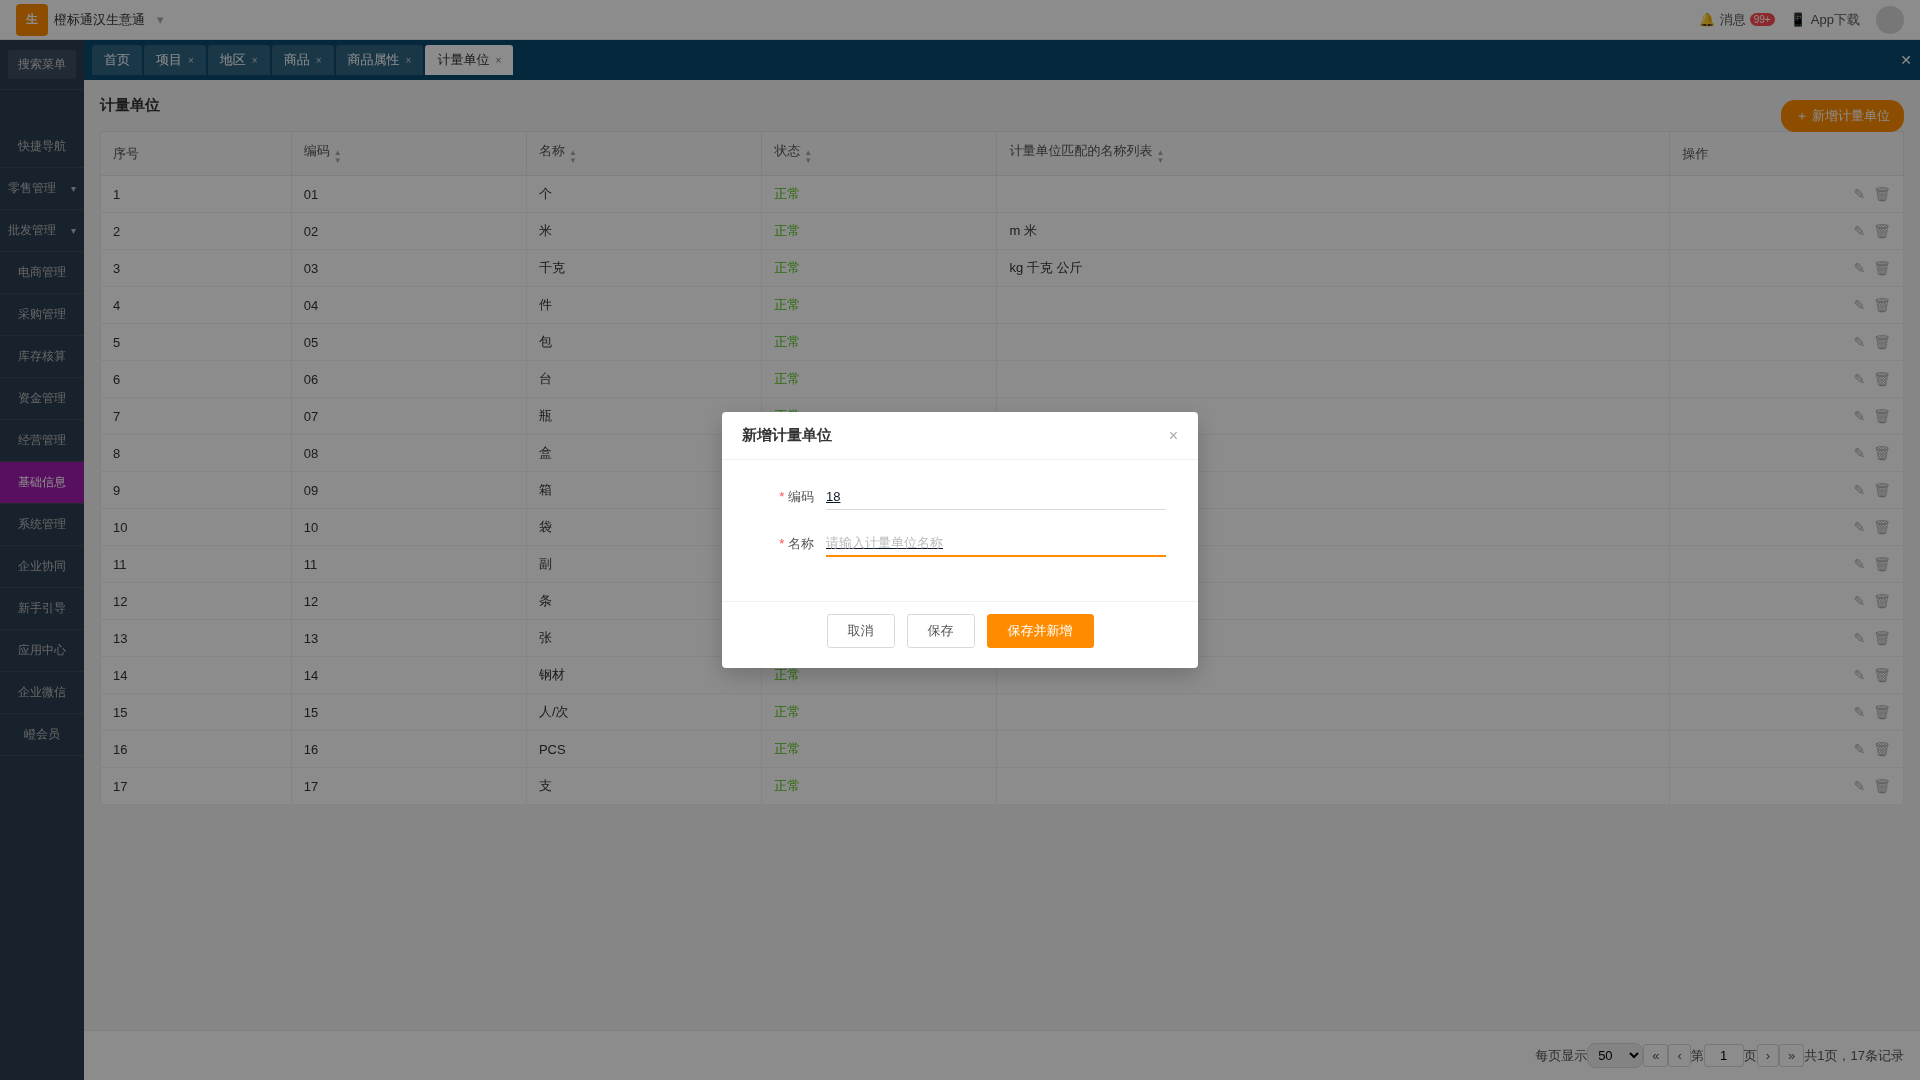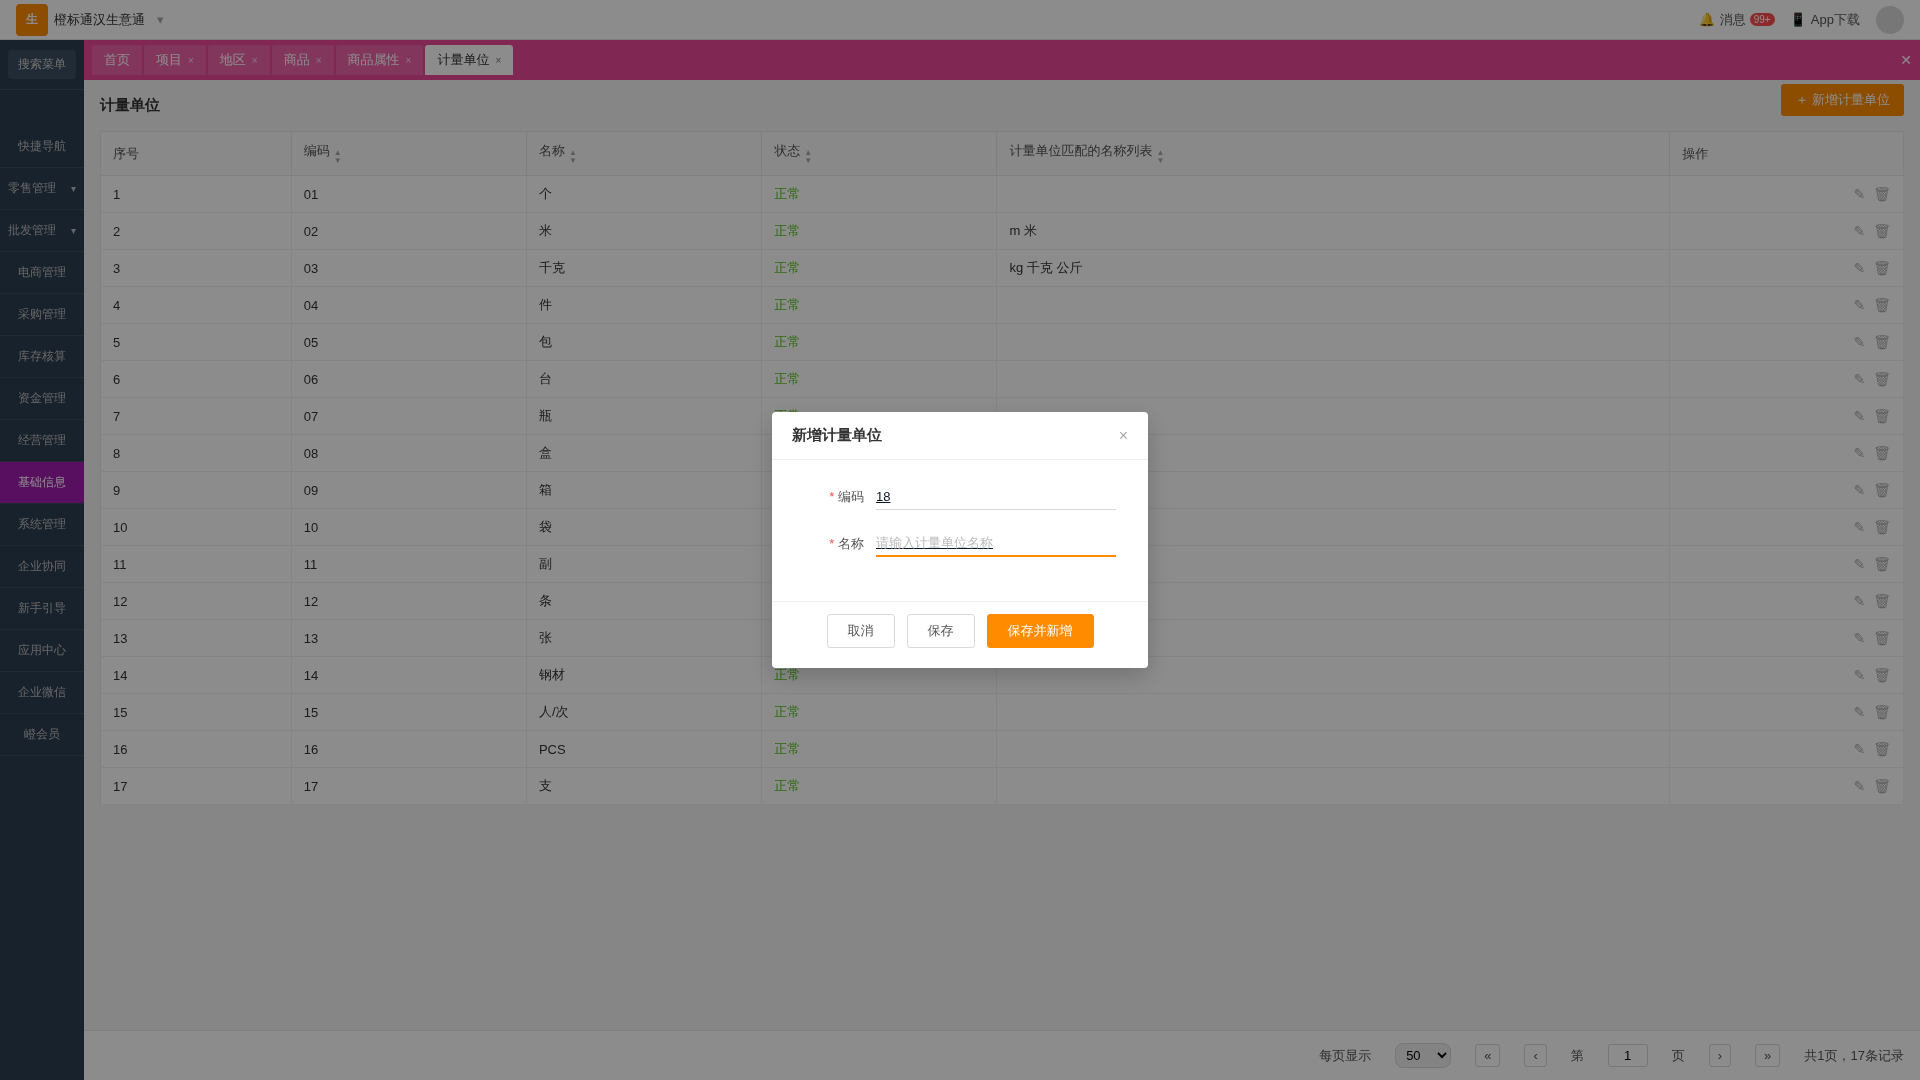--- a/index.html
+++ b/index.html
@@ -24,50 +24,50 @@
     .sidebar-search { padding: 10px 8px; border-bottom: 1px solid #3d4f61; }
     .sidebar-search-btn { width: 100%; background: #3d4f61; border: none; color: #ccc; font-size: 12px; padding: 6px 4px; border-radius: 3px; cursor: pointer; text-align: center; }
     .sidebar-nav { flex: 1; overflow-y: auto; }
     .sidebar-item { padding: 12px 8px; color: #bbb; font-size: 12px; text-align: center; cursor: pointer; border-bottom: 1px solid #3a4d5e; }
     .sidebar-item.active { background: #a21caf; color: #fff; }
 
     
     .content-area { flex: 1; display: flex; flex-direction: column; overflow: hidden; }
 
     
-    .tab-bar { height: 40px; background: #ec4899; display: flex; align-items: center; padding: 0 8px; gap: 2px; flex-shrink: 0; }
+    .tab-bar { height: 40px; background: #0c4a6e; display: flex; align-items: center; padding: 0 8px; gap: 2px; flex-shrink: 0; }
     .tab-item { display: flex; align-items: center; gap: 6px; padding: 6px 12px; border-radius: 3px 3px 0 0; font-size: 13px; cursor: pointer; color: #fff; background: rgba(255,255,255,0.15); }
     .tab-item.active { background: #fff; color: #333; }
     .tab-close { font-size: 10px; color: inherit; opacity: 0.7; cursor: pointer; }
     .tab-bar-close { margin-left: auto; color: #fff; cursor: pointer; font-size: 14px; }
 
     
     .page-content { flex: 1; padding: 16px; background: #f5f5f5; overflow-y: auto; position: relative; }
     .page-title { font-size: 15px; font-weight: bold; color: #333; margin-bottom: 16px; }
-    .add-btn { position: absolute; top: 4px; right: 16px; background: #ff8c00; color: #fff; border: none; border-radius: 3px; padding: 7px 14px; font-size: 13px; cursor: pointer; }
+    .add-btn { position: absolute; top: 20px; right: 16px; background: #ff8c00; color: #fff; border: none; border-radius: 14px; padding: 7px 14px; font-size: 13px; cursor: pointer; }
 
     
     .data-table { width: 100%; background: #fff; border-collapse: collapse; border: 1px solid #e8e8e8; }
     .data-table th { background: #fafafa; padding: 10px 12px; text-align: left; font-weight: 500; border-bottom: 1px solid #e8e8e8; border-right: 1px solid #e8e8e8; color: #555; font-size: 13px; white-space: nowrap; }
     .data-table td { padding: 9px 12px; border-bottom: 1px solid #f0f0f0; border-right: 1px solid #f0f0f0; color: #333; font-size: 13px; }
     .status-normal { color: #52c41a; }
     .action-icons { display: flex; gap: 8px; align-items: center; justify-content: flex-end; }
     .action-icon { color: #aaa; cursor: pointer; font-size: 14px; }
     .sort-arrows { display: inline-flex; flex-direction: column; margin-left: 4px; opacity: 0.5; font-size: 8px; line-height: 1; }
 
     
-    .pagination { padding: 12px 16px; background: #fff; border-top: 1px solid #e8e8e8; display: flex; align-items: center; justify-content: flex-end; gap: 24px; font-size: 13px; color: #555; flex-shrink: 0; }
+    .pagination { padding: 12px 16px; background: #fff; border-top: 1px solid #e8e8e8; display: flex; align-items: center; justify-content: flex-end; gap: 0; font-size: 13px; color: #555; flex-shrink: 0; }
     .pagination-input { width: 40px; border: 1px solid #d9d9d9; border-radius: 3px; padding: 3px 6px; text-align: center; font-size: 13px; }
     .pagination-select { border: 1px solid #d9d9d9; border-radius: 8px; padding: 3px 6px; font-size: 13px; }
     .page-btn { border: 1px solid #d9d9d9; background: #fff; border-radius: 3px; padding: 3px 8px; cursor: pointer; font-size: 13px; color: #555; }
     .page-btn:disabled { opacity: 0.4; cursor: not-allowed; }
 
     
     .modal-overlay { position: fixed; top: 0; left: 0; right: 0; bottom: 0; background: rgba(0,0,0,0.45); z-index: 1000; display: flex; align-items: center; justify-content: center; }
-    .modal { background: #fff; border-radius: 4px; width: 376px; box-shadow: 0 8px 24px rgba(0,0,0,0.2); }
+    .modal { background: #fff; border-radius: 4px; width: 476px; box-shadow: 0 8px 24px rgba(0,0,0,0.2); }
     .modal-header { padding: 14px 20px; border-bottom: 1px solid #f0f0f0; display: flex; align-items: center; justify-content: space-between; }
     .modal-title { font-size: 15px; font-weight: bold; color: #333; }
     .modal-close { cursor: pointer; color: #aaa; font-size: 16px; line-height: 1; }
     .modal-body { padding: 24px 32px; }
     .form-row { margin-bottom: 20px; display: flex; align-items: center; }
     .form-label { width: 60px; text-align: right; margin-right: 12px; color: #555; font-size: 13px; flex-shrink: 0; }
     .form-label.required::before { content: "* "; color: #ff4d4f; }
     .form-input { flex: 1; border: none; border-bottom: 1px solid #d9d9d9; padding: 5px 0; font-size: 13px; outline: none; color: #0f172a; text-decoration: underline; }
     .form-input.active-border { border-bottom: 2px solid #ff8c00; }
     .form-input::placeholder { color: #bbb; }

